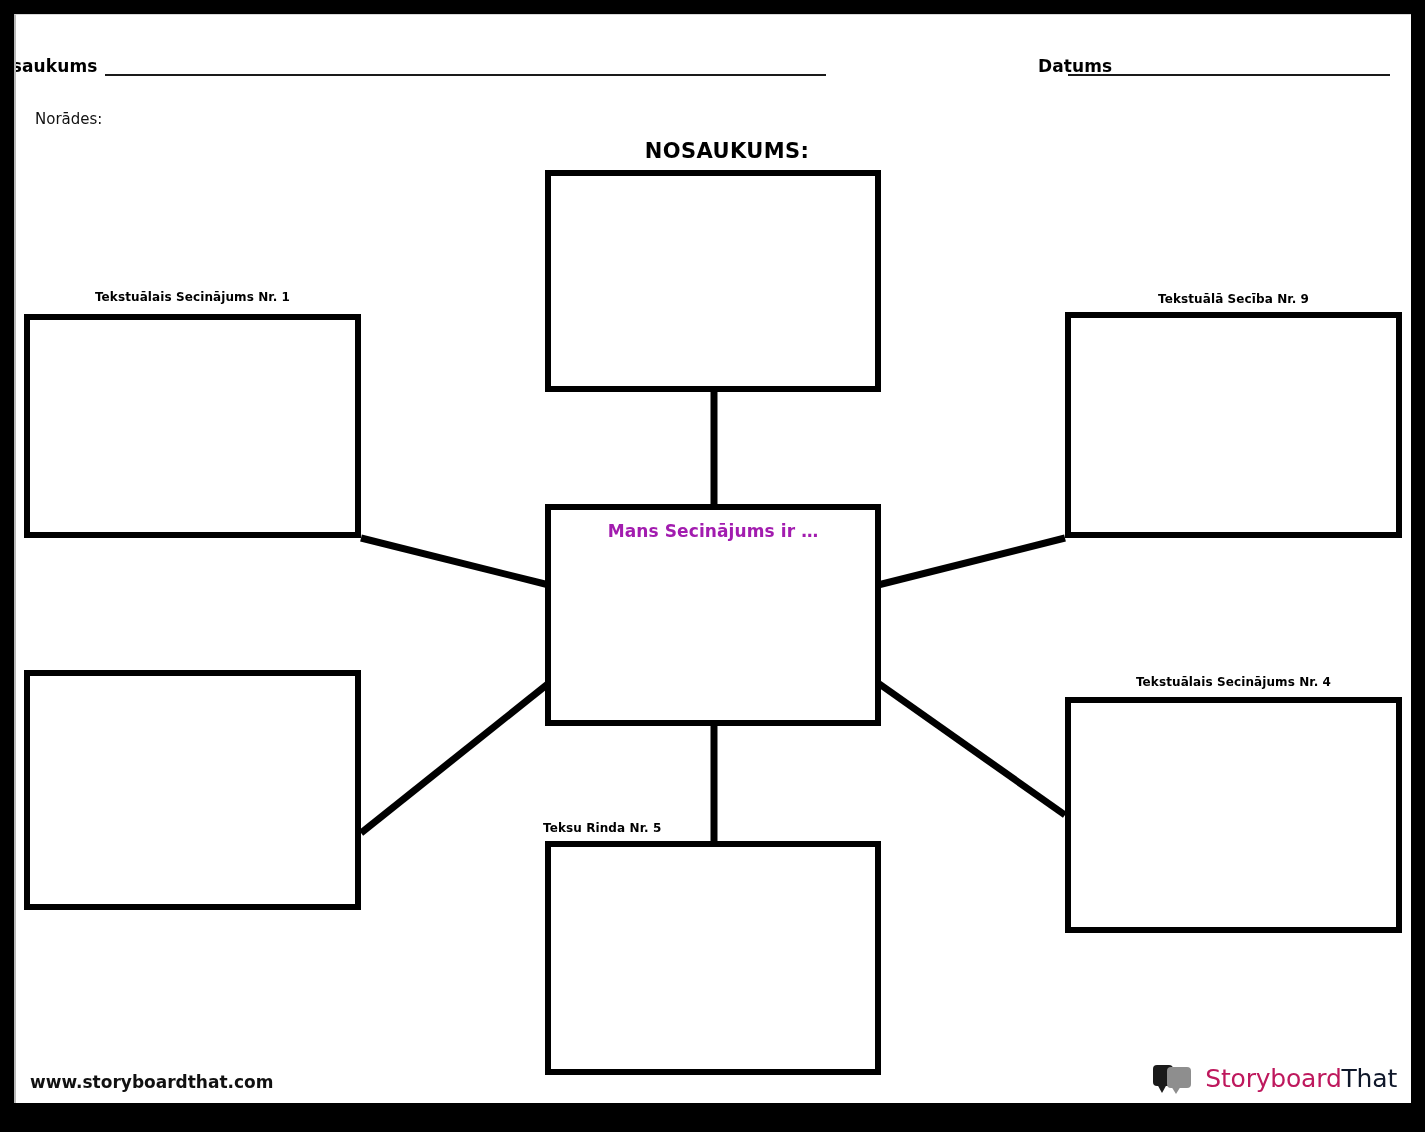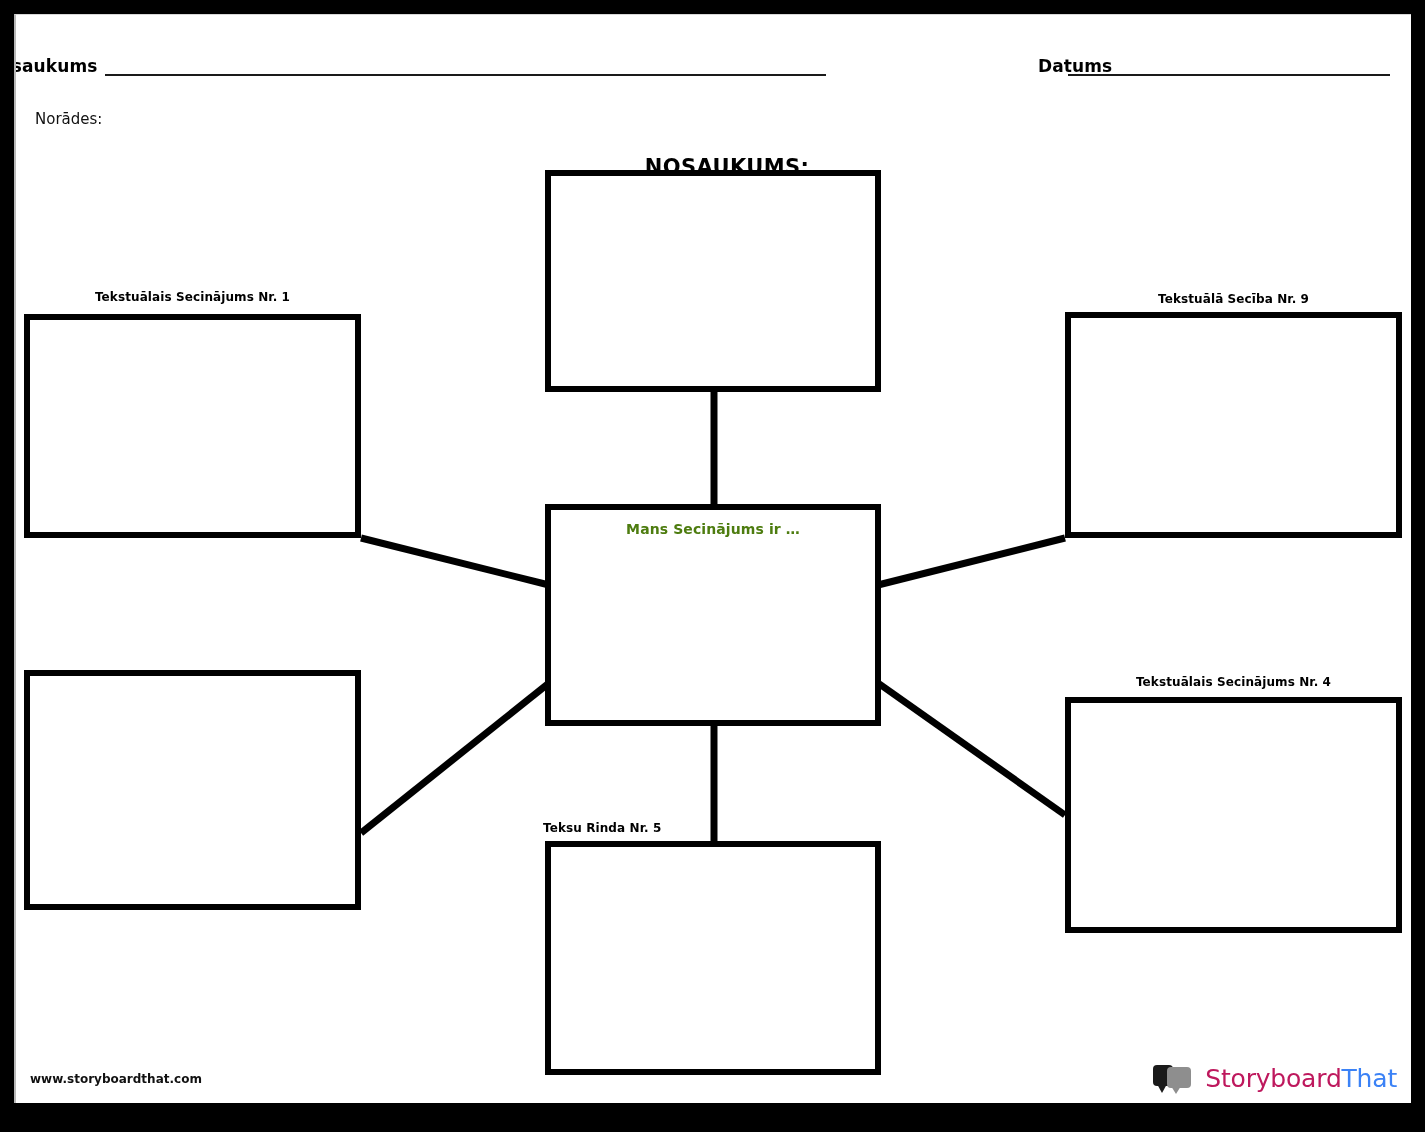--- a/index.html
+++ b/index.html
@@ -88,56 +88,55 @@
     color: #000;
     white-space: nowrap;
     letter-spacing: .1px;
   }
   .center-caption {
     position: absolute;
     width: 100%;
     top: 11px;
     text-align: center;
     font-weight: bold;
-    font-size: 14px;
-    color: #4d7c0f;
+    font-size: 17px;
+    color: #a21caf;
     letter-spacing: .1px;
   }
 
   #topic-title {
     position: absolute;
     left: 529px; top: 124px;
     width: 364px;
     text-align: center;
     font-weight: bold;
     font-size: 21px;
     letter-spacing: .4px;
     color: #000;
-    margin-top: 16px;
   }
 
   
   #node-top     { left: 529px;  top: 155px; width: 336px; height: 222px; }
   #node-center  { left: 529px;  top: 489px; width: 336px; height: 222px; }
   #node-bottom  { left: 529px;  top: 826px; width: 336px; height: 234px; }
   #node-left1   { left: 8px;    top: 299px; width: 337px; height: 224px; }
   #node-left6   { left: 8px;    top: 655px; width: 337px; height: 240px; }
   #node-right3  { left: 1049px; top: 297px; width: 337px; height: 226px; }
   #node-right4  { left: 1049px; top: 682px; width: 337px; height: 236px; }
   #label-left1  { left: 8px;    top: 275px; width: 337px; text-align: center; }
   #label-left6  { left: 8px;    top: 658px; width: 337px; text-align: center; }
   #label-right3 { left: 1049px; top: 277px; width: 337px; text-align: center; }
   #label-right4 { left: 1049px; top: 660px; width: 337px; text-align: center; }
   #label-bottom { left: 527px;  top: 806px; width: 170px; text-align: left; }
 
   
   #site-url {
     position: absolute;
     left: 14px; top: 1057px;
-    font-size: 12px;
+    font-size: 17px;
     font-weight: bold;
     color: #111;
     font-family: "DejaVu Sans", "Liberation Sans", sans-serif;
   }
   #logo {
     position: absolute;
     right: 14px; top: 1046px;
     height: 34px;
     display: flex;
     align-items: center;
@@ -168,21 +167,21 @@
     border-left: 5px solid transparent;
     border-right: 5px solid transparent;
     border-top: 8px solid #8e8e8e;
   }
   #logo-text {
     font-size: 25px;
     letter-spacing: -.2px;
     font-family: "DejaVu Sans", "Liberation Sans", sans-serif;
   }
   #logo-text .w1 { color: #be185d; }
-  #logo-text .w2 { color: #3b82f6; }
+  #logo-text .w2 { color: #0f172a; }
 </style>
 </head>
 <body>
 
 <div id="frame">
   <div id="page">
 
     <div class="hdr-label" id="title-label">osaukums</div>
     <div id="title-rule"></div>
 

